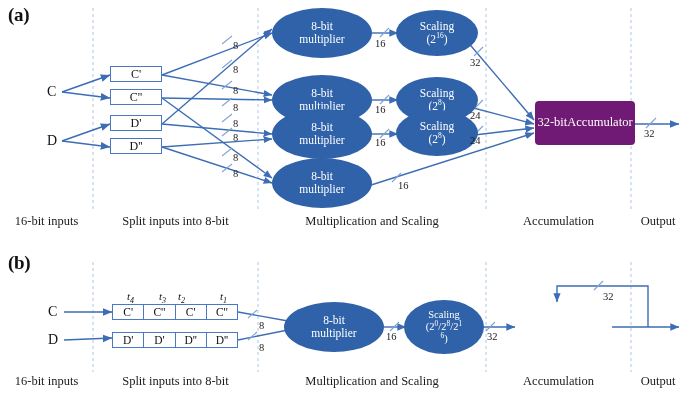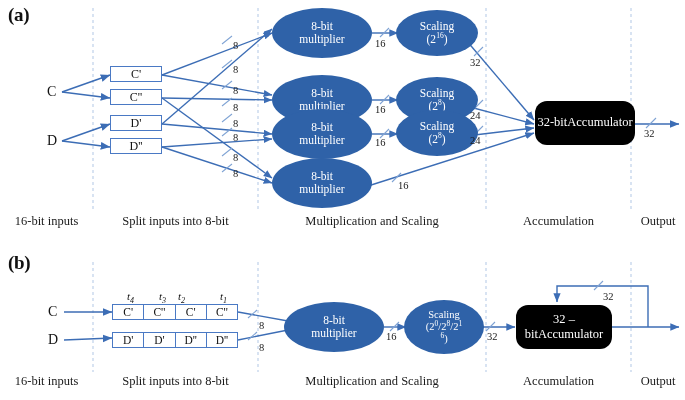--- a/index.html
+++ b/index.html
@@ -92,22 +92,22 @@
     display:flex;align-items:center;justify-content:center;
     text-align:center;
     box-sizing:border-box;
   }
   .ellipse .ln{display:block;text-align:center;}
   .ellipse sup{font-size:7.5px;vertical-align:super;line-height:0;}
 
   
   .accbox{
     position:absolute;
-    background:#000000;
-    border-radius:12px;
+    background:#701a75;
+    border-radius:4px;
     color:#ffffff;
     font-family:"Liberation Serif", serif;
     font-size:12.5px;
     line-height:1.22;
     display:flex;align-items:center;justify-content:center;
     text-align:center;
     box-sizing:border-box;
   }
 </style>
 </head>
@@ -360,23 +360,20 @@
   </div>
 
   <div class="ellipse" style="left:404px;top:52px;width:80px;height:54px;font-size:10.5px;">
     <div>
       <span class="ln">Scaling</span>
       <span class="ln"><span>(2</span><sup>0</sup><span>/2</span><sup>8</sup><span>/2</span><sup>1</sup></span>
       <span class="ln"><sup>6</sup><span>)</span></span>
     </div>
   </div>
 
-  <div class="accbox" style="left:516px;top:57px;width:96px;height:44px;">
-    <div><span class="ln">32 –bit</span><span class="ln">Accumulator</span></div>
-  </div>
 
   <div class="bitlbl" style="left:259px;top:72px;">8</div>
   <div class="bitlbl" style="left:259px;top:94px;">8</div>
   <div class="bitlbl" style="left:386px;top:83px;">16</div>
   <div class="bitlbl" style="left:487px;top:83px;">32</div>
   <div class="bitlbl" style="left:603px;top:43px;">32</div>
 
   <div class="stage-label" style="left:0px;top:126px;width:93px;">16-bit inputs</div>
   <div class="stage-label" style="left:93px;top:126px;width:165px;">Split inputs into 8-bit</div>
   <div class="stage-label" style="left:258px;top:126px;width:228px;">Multiplication  and Scaling</div>

